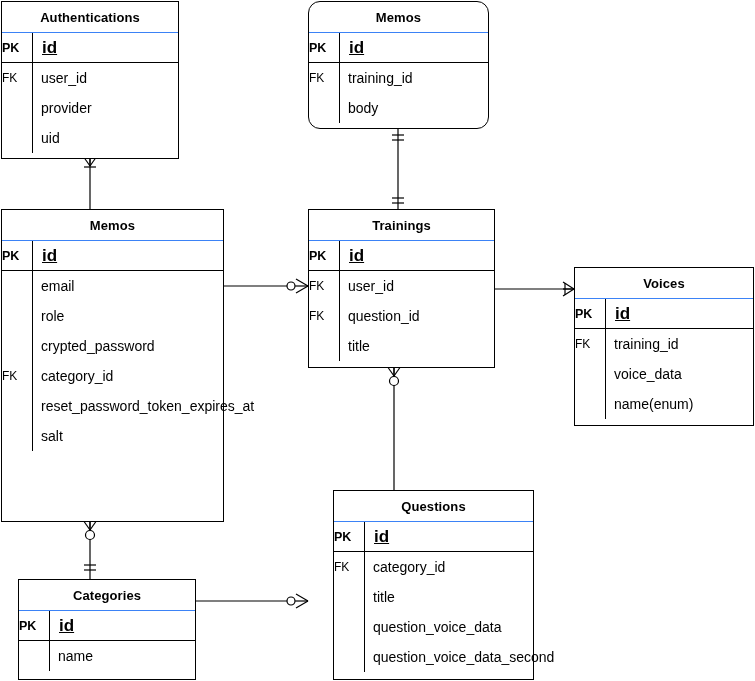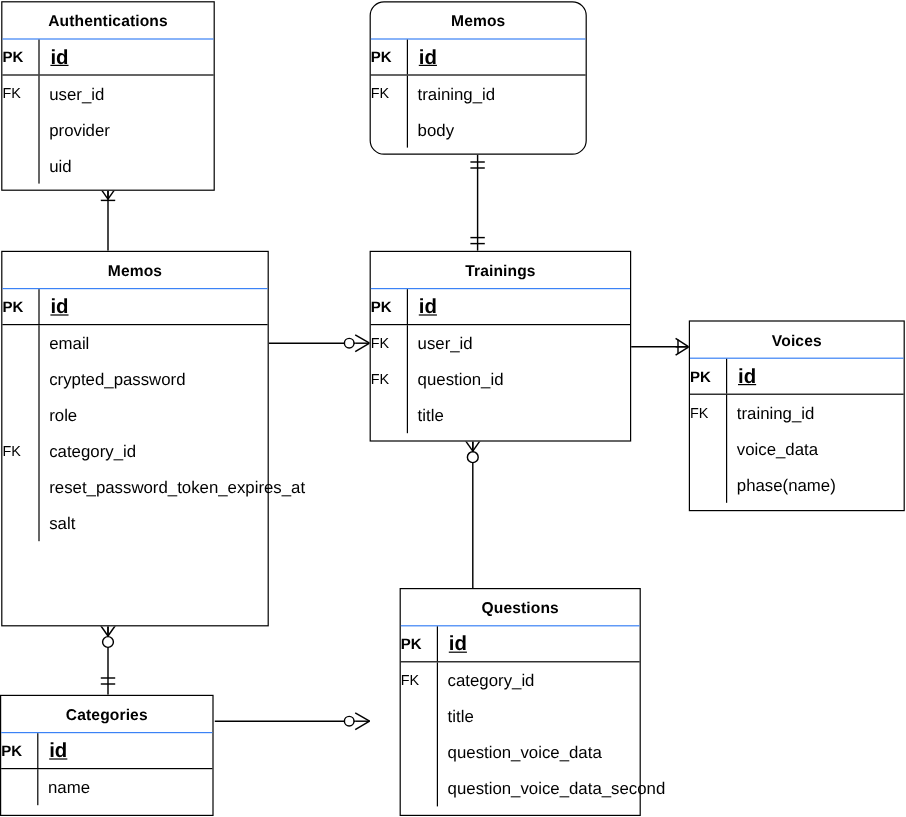--- a/index.html
+++ b/index.html
@@ -228,42 +228,42 @@
       <div class="pk-name">id</div>
     </div>
     <div class="ent-body">
       <div class="sep-wrap"></div>
       <div class="attr-row">
         <div class="key-col"></div>
         <div class="attr-name">email</div>
       </div>
       <div class="attr-row">
         <div class="key-col"></div>
+        <div class="attr-name">role</div>
+      </div>
+      <div class="attr-row">
+        <div class="key-col"></div>
         <div class="attr-name">crypted_password</div>
       </div>
       <div class="attr-row">
-        <div class="key-col"></div>
-        <div class="attr-name">role</div>
-      </div>
-      <div class="attr-row">
         <div class="key-col">FK</div>
         <div class="attr-name">category_id</div>
       </div>
       <div class="attr-row">
         <div class="key-col"></div>
         <div class="attr-name">reset_password_token_expires_at</div>
       </div>
       <div class="attr-row">
         <div class="key-col"></div>
         <div class="attr-name">salt</div>
       </div>
     </div>
   </div>
 
-  <div class="entity" style="left:308px; top:209px; width:218px; height:159px;">
+  <div class="entity" style="left:308px; top:209px; width:187px; height:159px;">
     <div class="ent-title">Trainings</div>
     <div class="ent-pk">
       <div class="key-col">PK</div>
       <div class="sep"></div>
       <div class="pk-name">id</div>
     </div>
     <div class="ent-body">
       <div class="sep-wrap"></div>
       <div class="attr-row">
         <div class="key-col">FK</div>
@@ -292,21 +292,21 @@
       <div class="attr-row">
         <div class="key-col">FK</div>
         <div class="attr-name">training_id</div>
       </div>
       <div class="attr-row">
         <div class="key-col"></div>
         <div class="attr-name">voice_data</div>
       </div>
       <div class="attr-row">
         <div class="key-col"></div>
-        <div class="attr-name">phase(name)</div>
+        <div class="attr-name">name(enum)</div>
       </div>
     </div>
   </div>
 
   <div class="entity" style="left:308px; top:490px; width:201px; height:190px;margin-left:25px;">
     <div class="ent-title">Questions</div>
     <div class="ent-pk">
       <div class="key-col">PK</div>
       <div class="sep"></div>
       <div class="pk-name">id</div>
@@ -325,21 +325,21 @@
         <div class="key-col"></div>
         <div class="attr-name">question_voice_data</div>
       </div>
       <div class="attr-row">
         <div class="key-col"></div>
         <div class="attr-name">question_voice_data_second</div>
       </div>
     </div>
   </div>
 
-  <div class="entity" style="left:0; top:579px; width:178px; height:101px;">
+  <div class="entity" style="left:18px; top:579px; width:178px; height:101px;">
     <div class="ent-title">Categories</div>
     <div class="ent-pk">
       <div class="key-col">PK</div>
       <div class="sep"></div>
       <div class="pk-name">id</div>
     </div>
     <div class="ent-body">
       <div class="sep-wrap"></div>
       <div class="attr-row">
         <div class="key-col"></div>

